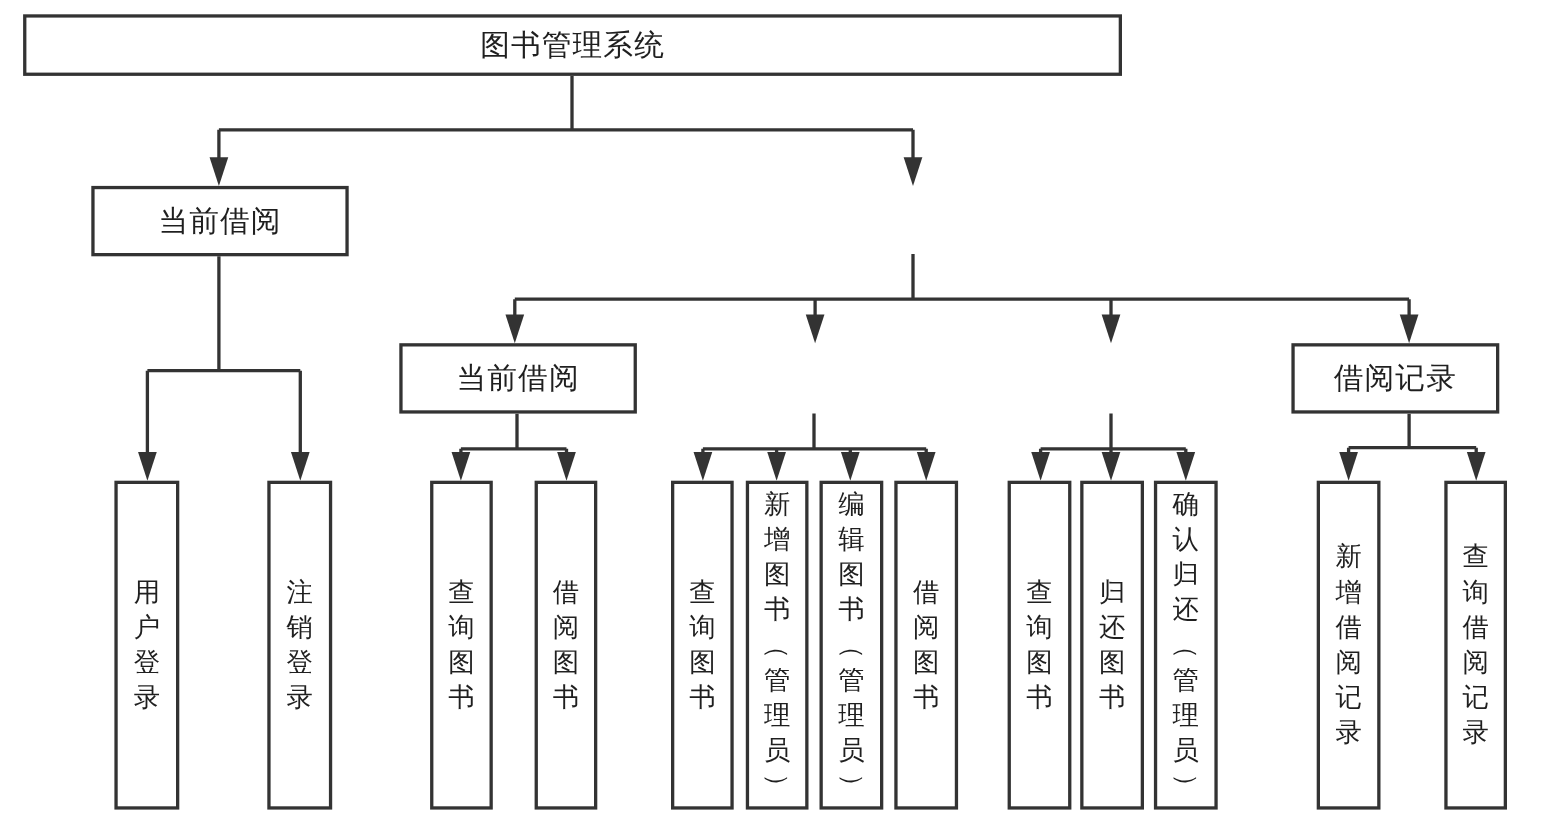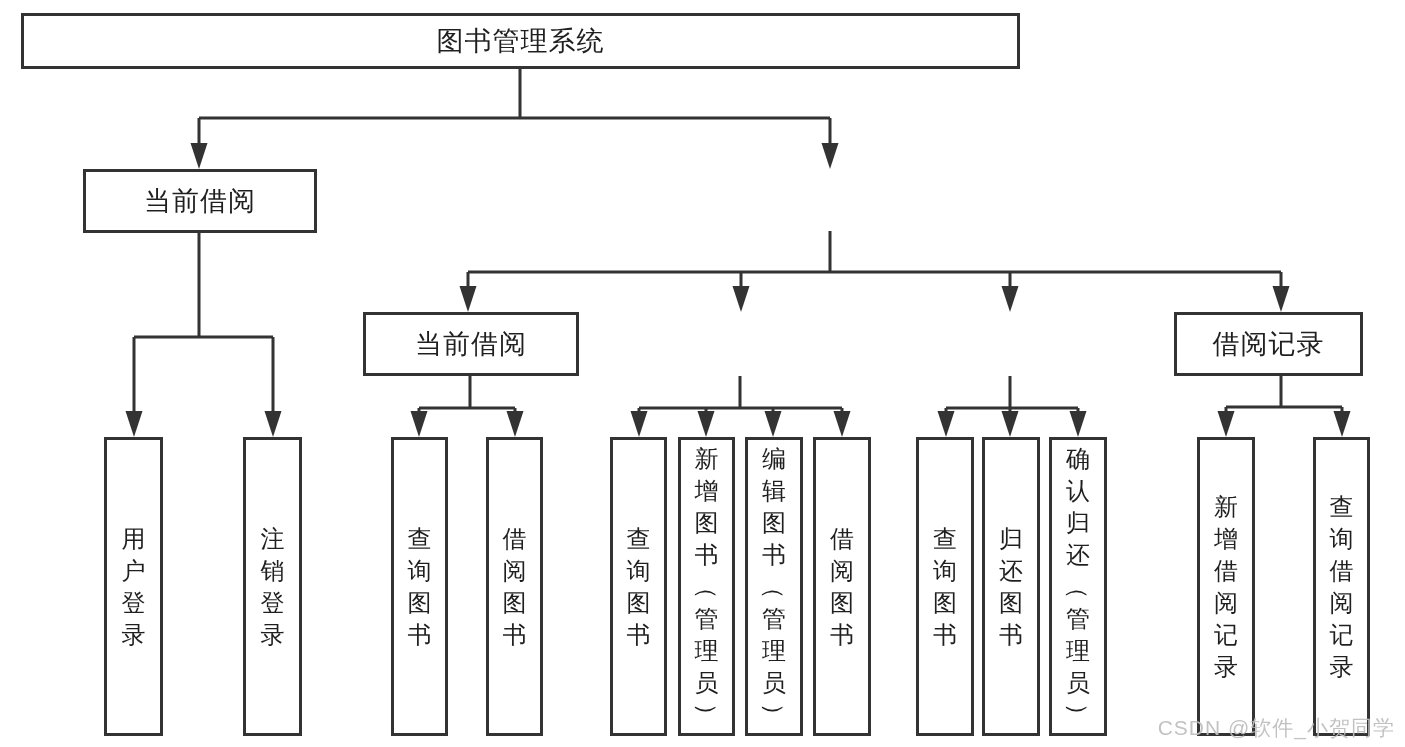--- a/index.html
+++ b/index.html
@@ -225,15 +225,14 @@
     <span class="label vtext">
         <span class="vchar">查</span>
         <span class="vchar">询</span>
         <span class="vchar">借</span>
         <span class="vchar">阅</span>
         <span class="vchar">记</span>
         <span class="vchar">录</span>
       </span>
   </div>
 
-  <div class="watermark">CSDN @软件_小贺同学</div>
 
 </div>
 
 </body></html>

